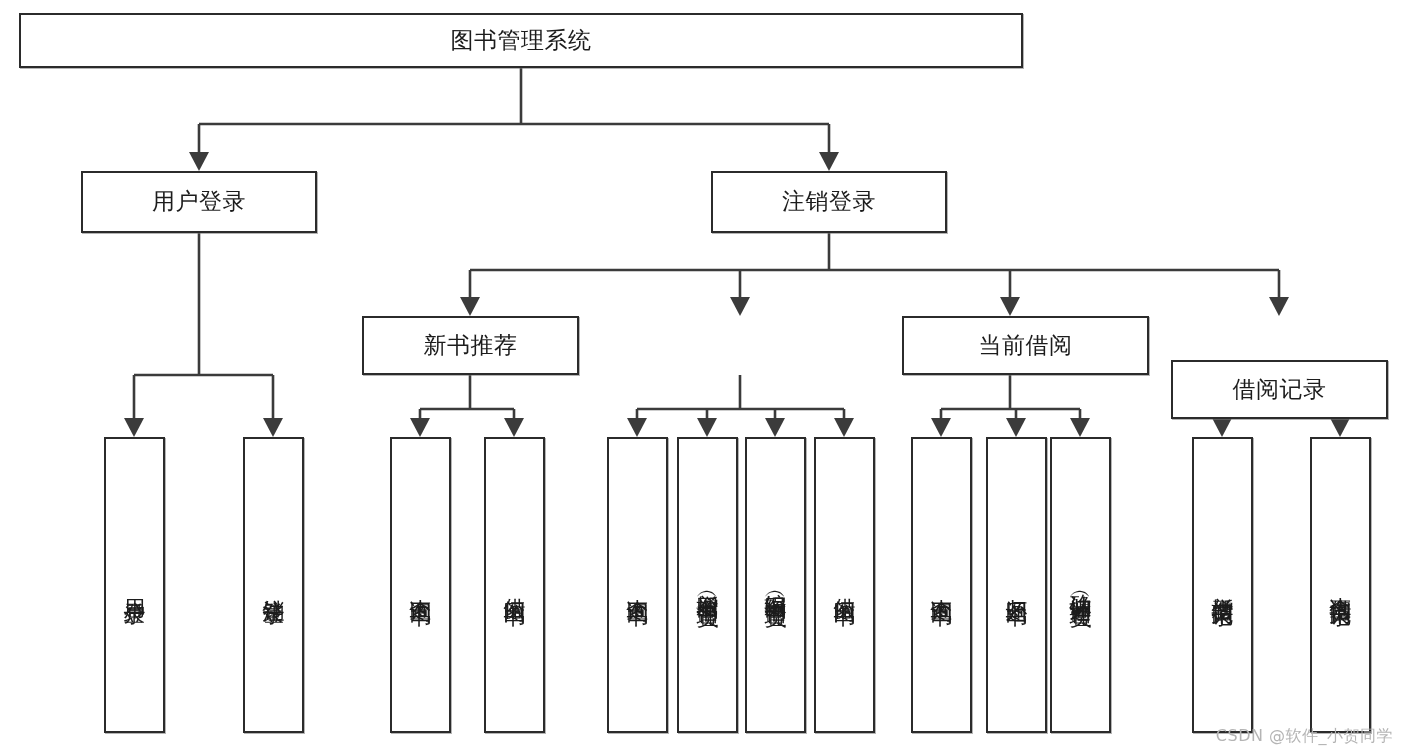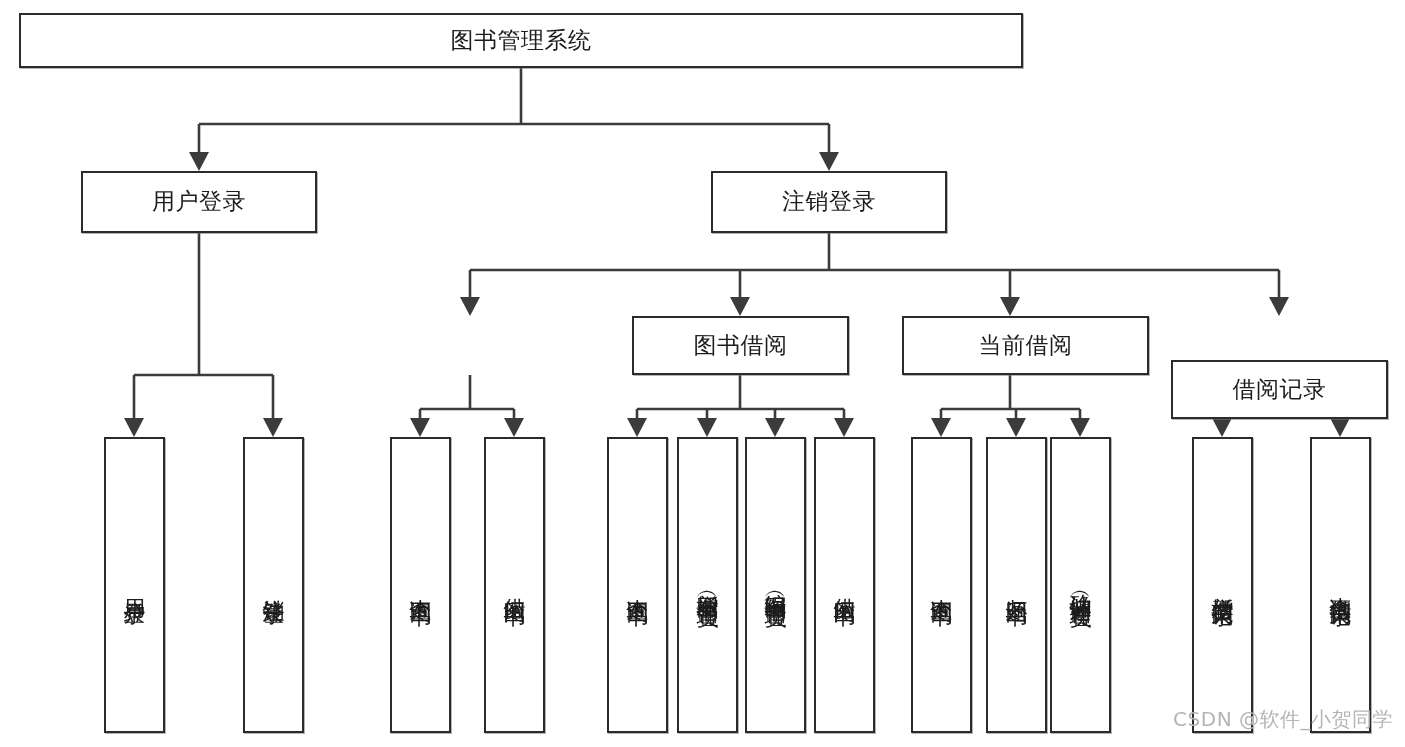--- a/index.html
+++ b/index.html
@@ -62,22 +62,22 @@
     position: absolute;
     left: 0;
     top: 0;
     width: 1405px;
     height: 747px;
     pointer-events: none;
   }
   .watermark {
     position: absolute;
     right: 12px;
-    bottom: 14px;
-    font-size: 20px;
+    bottom: 0;
+    font-size: 16px;
     color: #b4b4b4;
     white-space: nowrap;
     letter-spacing: 0.5px;
   }
 </style>
 </head>
 <body>
 
 <div id="diagram-root">
 
@@ -136,22 +136,22 @@
     <div class="node-label-h">图书管理系统</div>
   </div>
 
   <div class="node-box" style="left: 81px; top: 171px; width: 236px; height: 62px; border-color: rgb(43, 43, 43); background: rgb(255, 255, 255);">
     <div class="node-label-h">用户登录</div>
   </div>
   <div class="node-box" style="left: 711px; top: 171px; width: 236px; height: 62px; border-color: rgb(43, 43, 43); background: rgb(255, 255, 255);">
     <div class="node-label-h">注销登录</div>
   </div>
 
-  <div class="node-box" style="left: 632px; top: 316px; width: 217px; height: 59px; border-color: rgb(43, 43, 43); background: rgb(255, 255, 255);">
-    <div class="node-label-h">图书借阅</div>
+  <div class="node-box" style="left: 362px; top: 316px; width: 217px; height: 59px; border-color: rgb(43, 43, 43); background: rgb(255, 255, 255);">
+    <div class="node-label-h">新书推荐</div>
   </div>
   <div class="node-box" style="left: 902px; top: 316px; width: 247px; height: 59px; border-color: rgb(43, 43, 43); background: rgb(255, 255, 255);">
     <div class="node-label-h">当前借阅</div>
   </div>
   <div class="node-box" style="left: 1171px; top: 316px; width: 217px; height: 59px; border-color: rgb(43, 43, 43); background: rgb(255, 255, 255); margin-top: 44px;">
     <div class="node-label-h">借阅记录</div>
   </div>
 
   <div class="node-box" style="left: 104px; top: 437px; width: 61px; height: 296px; border-color: rgb(43, 43, 43); background: rgb(255, 255, 255);">
     <div class="node-label-v">

